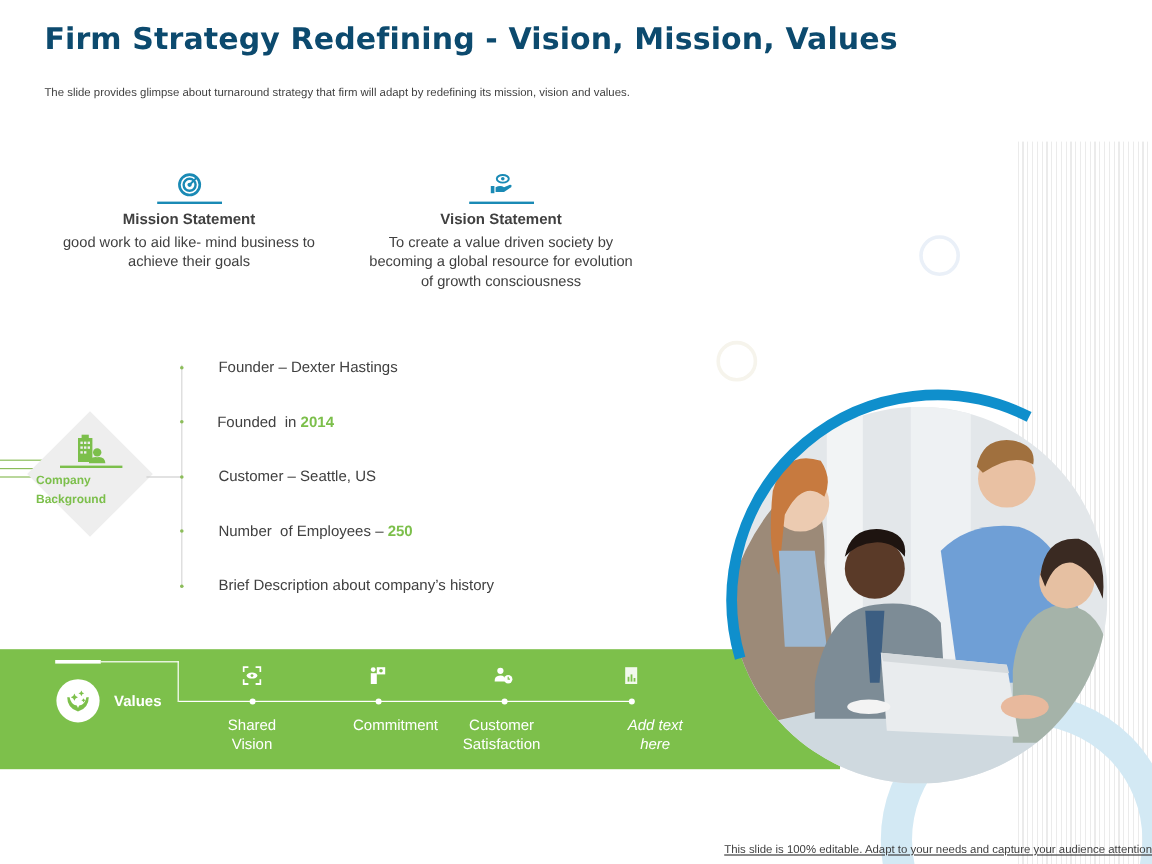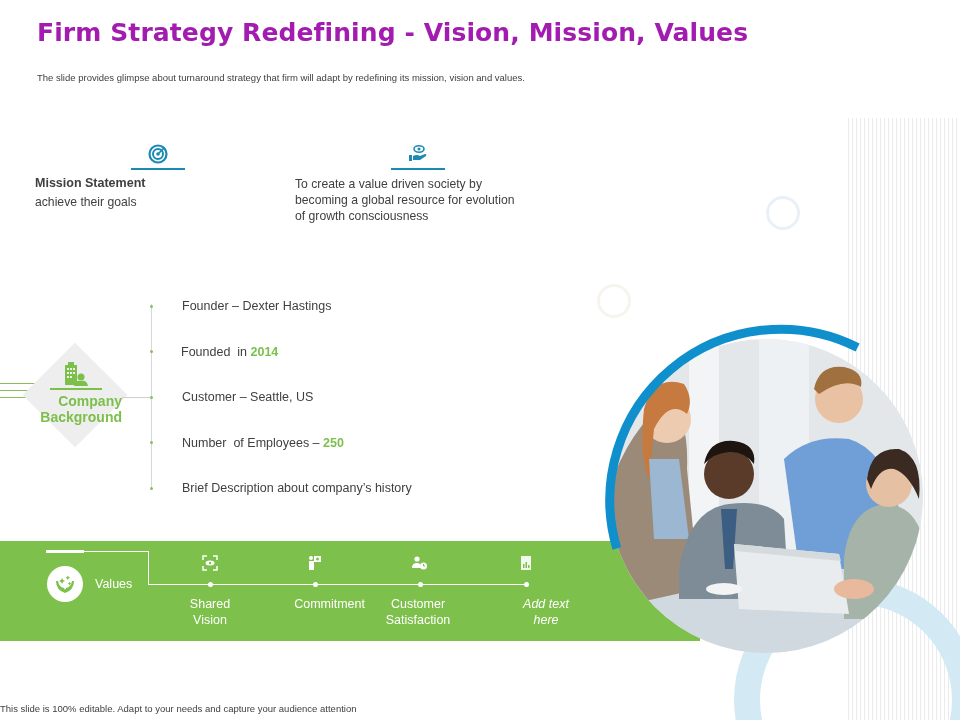--- a/index.html
+++ b/index.html
@@ -1,64 +1,64 @@
 <!DOCTYPE html>
 <html><head>
 <meta charset="utf-8">
 <style>
   * { box-sizing: border-box; margin: 0; padding: 0; }
   html, body { width: 960px; height: 720px; background: #ffffff; overflow: hidden; }
   body { position: relative; font-family: "Liberation Sans", sans-serif; color: #404040; }
 
-  .title { position: absolute; left: 37px; top: 18px; font-size: 25px; font-weight: bold; color: #a21caf; letter-spacing: 0.1px; font-family: "DejaVu Sans", sans-serif; }
+  .title { position: absolute; left: 37px; top: 18px; font-size: 25px; font-weight: bold; color: #0c4a6e; letter-spacing: 0.1px; font-family: "DejaVu Sans", sans-serif; }
   .subtitle { position: absolute; left: 37px; top: 72px; font-size: 9.5px; color: #404040; }
 
   
   .stripes { position: absolute; left: 848px; top: 118px; width: 112px; height: 602px;
     background: repeating-linear-gradient(90deg, #e6e6e6 0px, #e6e6e6 1px, transparent 1px, transparent 4px); opacity: 0.8; }
 
   .deco-ring { position: absolute; border-radius: 50%; }
 
   
-  .stmt { position: absolute; width: 245px; text-align: left; }
+  .stmt { position: absolute; width: 245px; text-align: center; }
   .stmt .icon { width: 22px; height: 22px; margin: 0 auto; display: block; }
   .stmt .bar { width: 54px; height: 2px; background: #1a8ab5; margin: 3px auto 6px; }
   .stmt .head { font-size: 12.5px; font-weight: bold; color: #404040; margin-bottom: 4px; }
   .stmt .body { font-size: 12.2px; line-height: 16px; color: #404040; }
 
   
   .cb-lines { position: absolute; left: 0; top: 383px; width: 40px; }
   .cb-lines div { height: 1px; background: #8cbd5a; margin-bottom: 6px; }
   .diamond { position: absolute; left: 38px; top: 358px; width: 74px; height: 74px; background: #eeeeee; transform: rotate(45deg); }
   .cb-icon { position: absolute; left: 62px; top: 362px; width: 26px; height: 26px; }
   .cb-bar { position: absolute; left: 50px; top: 388px; width: 52px; height: 2px; background: #7cbf4b; }
-  .cb-label { position: absolute; left: 30px; top: 393px; width: 92px; text-align: right; font-size: 14px; font-weight: bold; color: #7cbf4b; line-height: 16px; }
+  .cb-label { position: absolute; left: 30px; top: 393px; width: 92px; text-align: left; font-size: 10px; font-weight: bold; color: #7cbf4b; line-height: 16px; }
   .cb-connector { position: absolute; left: 122px; top: 397px; width: 30px; height: 1px; background: #cfcfcf; }
   .cb-vline { position: absolute; left: 151px; top: 304px; width: 1px; height: 186px; background: #d8d8d8; }
   .cb-dot { position: absolute; left: 150px; width: 3px; height: 3px; border-radius: 50%; background: #8cbd5a; }
   .cb-item { position: absolute; left: 182px; font-size: 12.5px; color: #404040; }
   .cb-item .hl { color: #7cbf4b; font-weight: bold; }
 
   
   .band { position: absolute; left: 0; top: 541px; width: 700px; height: 100px; background: #7dc04b; }
   .values-circle { position: absolute; left: 47px; top: 566px; width: 36px; height: 36px; border-radius: 50%; background: #ffffff; }
-  .values-label { position: absolute; left: 95px; top: 577px; font-size: 12.5px; font-weight: normal; color: #ffffff; }
+  .values-label { position: absolute; left: 95px; top: 577px; font-size: 12.5px; font-weight: bold; color: #ffffff; }
   .band-topbar { position: absolute; left: 46px; top: 550px; width: 38px; height: 3px; background: #ffffff; }
   .band-path { position: absolute; left: 84px; top: 551px; width: 65px; height: 34px; border-top: 1px solid #ffffff; border-right: 1px solid #ffffff; }
   .band-line { position: absolute; left: 149px; top: 584px; width: 378px; height: 1px; background: #ffffff; }
   .band-dot { position: absolute; top: 582px; width: 5px; height: 5px; border-radius: 50%; background: #ffffff; }
   .val-icon { position: absolute; top: 555px; width: 16px; height: 16px; }
   .val-label { position: absolute; top: 596px; width: 100px; text-align: center; font-size: 12.5px; line-height: 16px; color: #ffffff; }
 
   
   .photo-wrap { position: absolute; left: 609px; top: 339px; width: 314px; height: 314px; border-radius: 50%; overflow: hidden; }
   .photo-svg { position: absolute; left: 0; top: 0; }
   .arc-svg { position: absolute; left: 580px; top: 310px; }
 
-  .footer { position: absolute; left: 0; top: 703px; width: 960px; text-align: left; font-size: 9.5px; color: #404040; }
+  .footer { position: absolute; left: 0; top: 703px; width: 960px; text-align: right; font-size: 9.5px; color: #404040; text-decoration: underline; }
 </style>
 </head>
 <body>
 
 <div class="stripes"></div>
 <div class="deco-ring" style="left:766px; top:196px; width:34px; height:34px; border:3px solid #eaf0f8;"></div>
 <div class="deco-ring" style="left:597px; top:284px; width:34px; height:34px; border:3px solid #f6f4ec;"></div>
 <div class="deco-ring" style="left:734px; top:578px; width:244px; height:244px; border:26px solid #d3e9f4;"></div>
 
 <div class="title">Firm Strategy Redefining - Vision, Mission, Values</div>
@@ -67,32 +67,34 @@
 <div class="stmt" style="left:35px; top:143px;">
   <svg class="icon" viewBox="0 0 22 22">
     <circle cx="11" cy="11" r="8.5" fill="none" stroke="#1a8ab5" stroke-width="2.2"></circle>
     <circle cx="11" cy="11" r="5" fill="none" stroke="#1a8ab5" stroke-width="2"></circle>
     <circle cx="11" cy="11" r="1.8" fill="#1a8ab5"></circle>
     <path d="M11 11 L17 5 M15 3.5 L17 5 L18.5 7" stroke="#1a8ab5" stroke-width="1.6" fill="none"></path>
   </svg>
   <div class="bar"></div>
   <div class="head">Mission  Statement</div>
   <div class="body">
+    <div>good work to aid like- mind business to</div>
     <div>achieve their goals</div>
   </div>
 </div>
 
 <div class="stmt" style="left:295px; top:143px;">
   <svg class="icon" viewBox="0 0 22 22">
     <ellipse cx="12" cy="6" rx="5" ry="3.2" fill="none" stroke="#1a8ab5" stroke-width="1.6"></ellipse>
     <circle cx="12" cy="6" r="1.5" fill="#1a8ab5"></circle>
     <rect x="2" y="12" width="3" height="6" fill="#1a8ab5"></rect>
     <path d="M6 13 Q10 11 13 13 L18 11 Q20 11 19 13 L13 17 L6 17 Z" fill="#1a8ab5"></path>
   </svg>
   <div class="bar"></div>
+  <div class="head">Vision Statement</div>
   <div class="body">
     <div>To create a value driven  society by</div>
     <div>becoming a global resource for evolution</div>
     <div>of growth consciousness</div>
   </div>
 </div>
 
 <div class="cb-lines">
   <div style="width:38px;"></div>
     <div style="width:30px;"></div>

